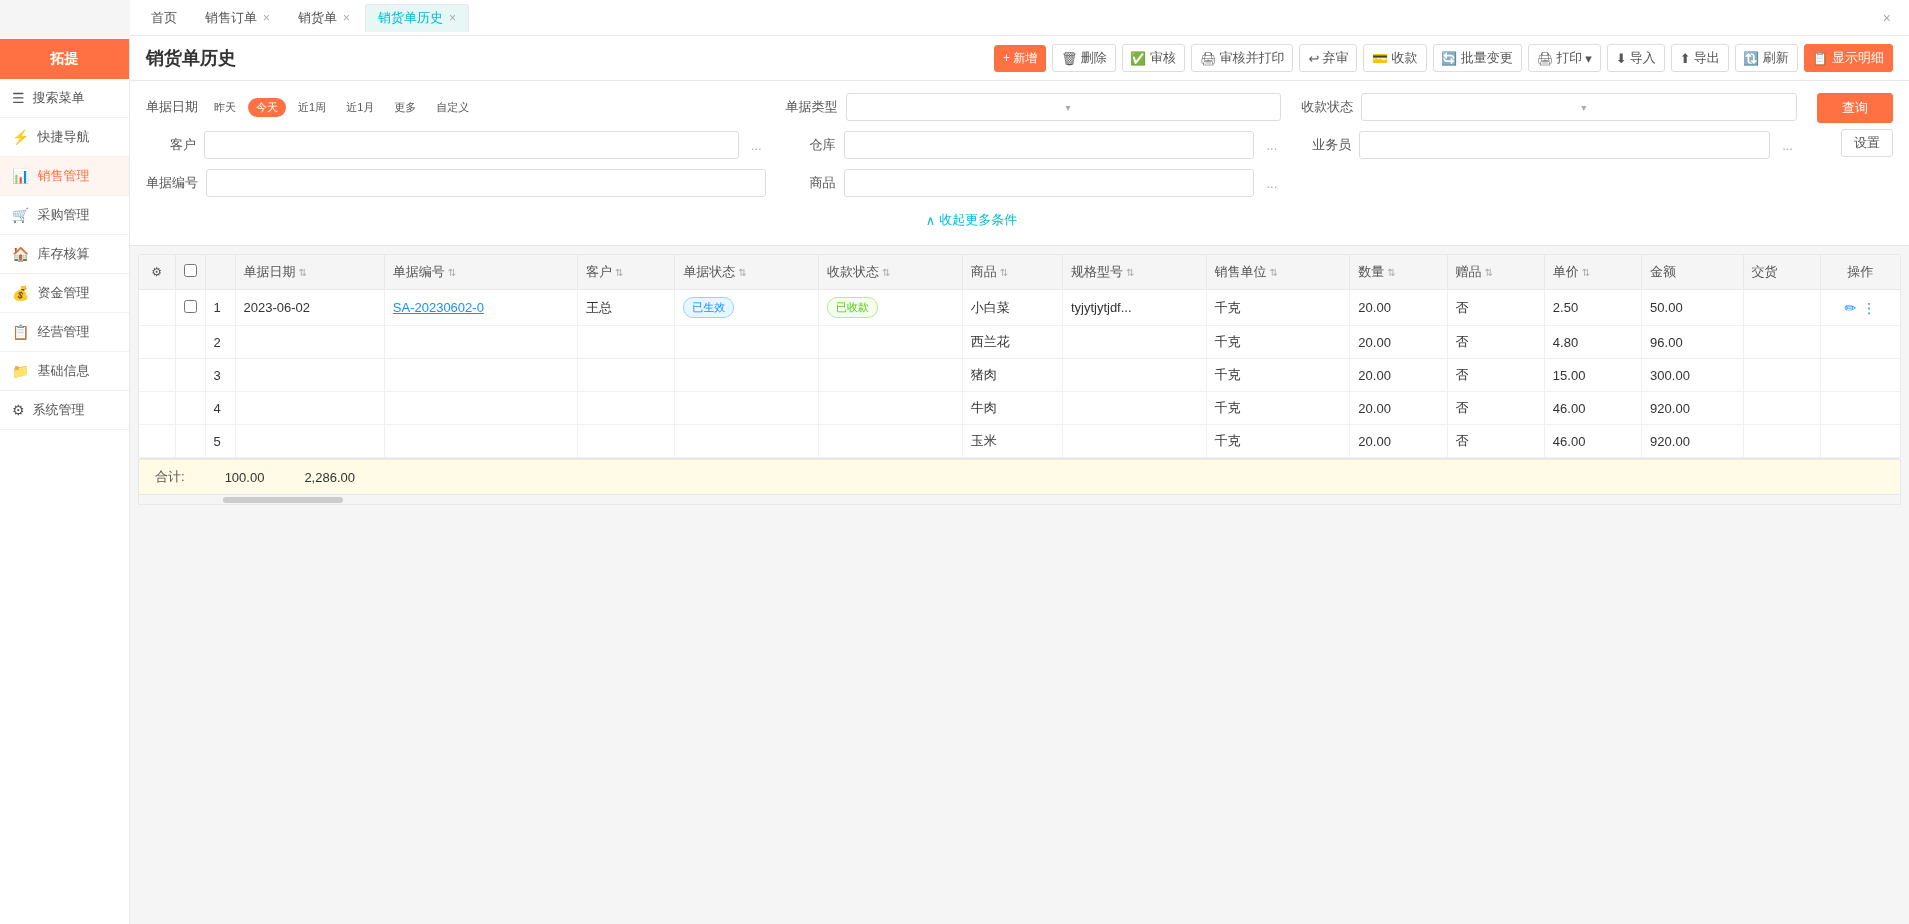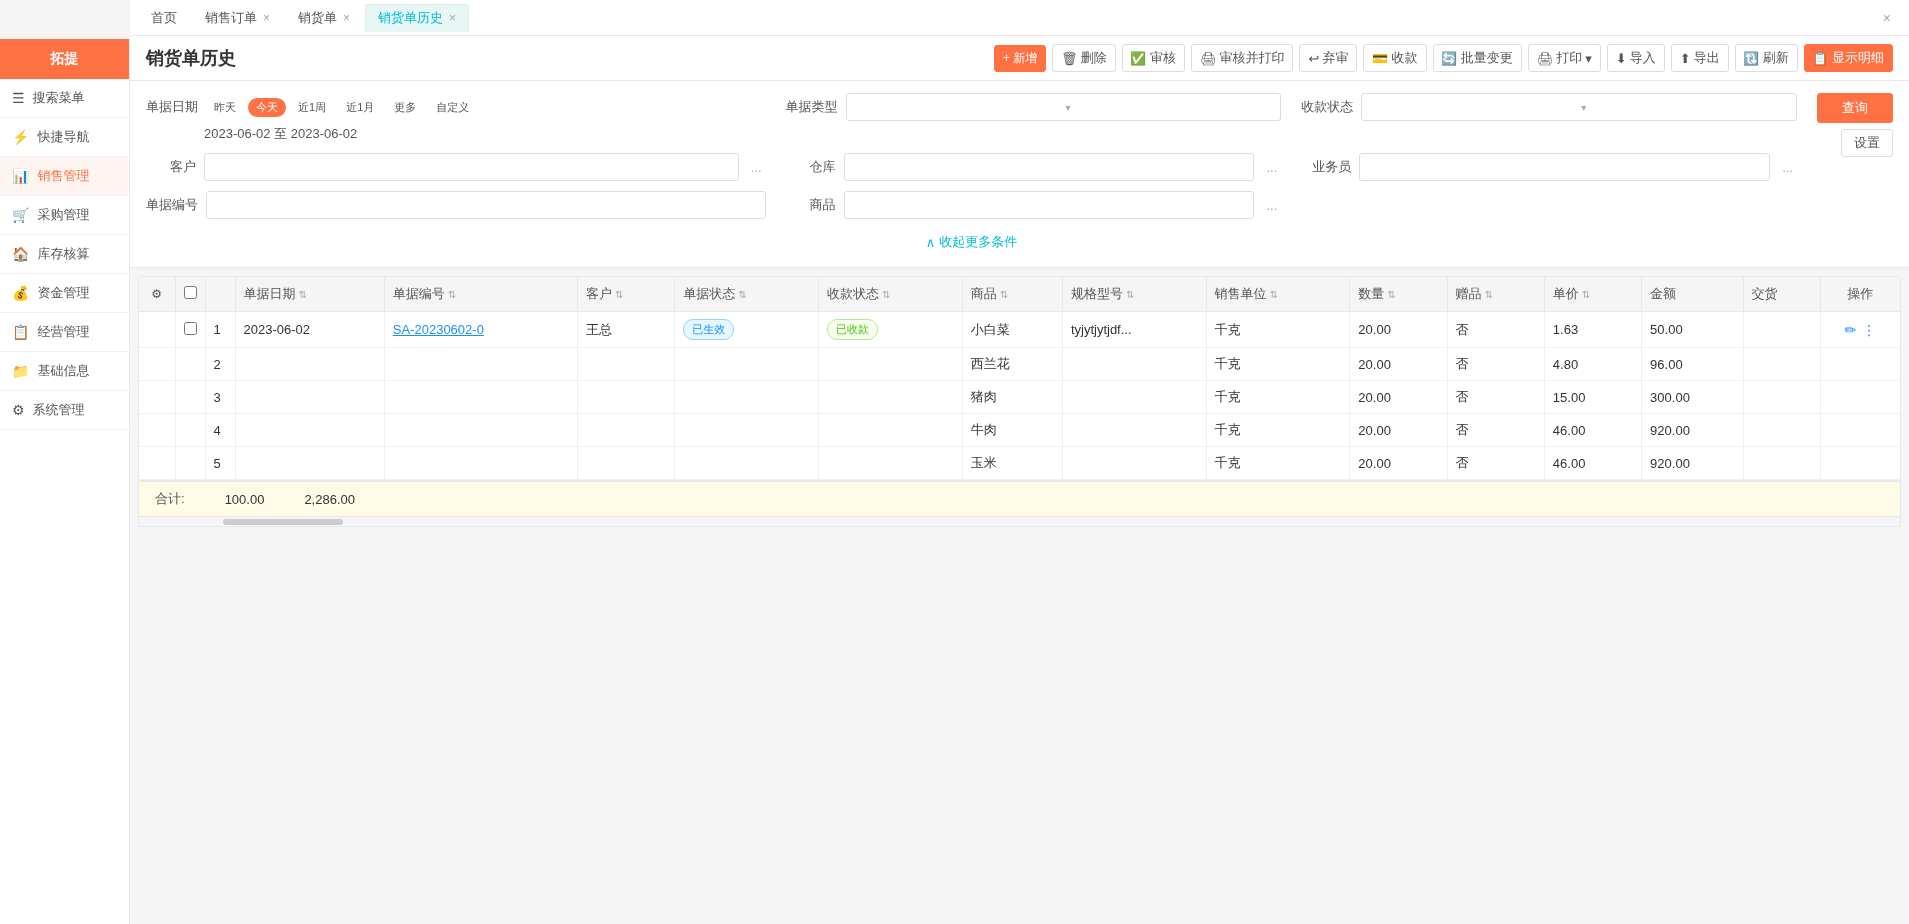--- a/index.html
+++ b/index.html
@@ -538,23 +538,20 @@
               </div>
             </div>
             <div class="filter-item" style="flex: 0.8;">
               <span class="filter-label">收款状态</span>
               <div class="header-dropdown">
                 <span></span>
                 <span class="arrow">▾</span>
               </div>
             </div>
           </div>
-          <div style="margin-left: 58px; font-size: 12px; color: #555; margin-top: -6px; margin-bottom: 10px;">
-            <span>2023-06-02 至 2023-06-02</span>
-          </div>
 
           <div class="filter-row">
             <div class="filter-item">
               <span class="filter-label">客户</span>
               <input class="filter-input" type="text" style="">
               <span class="dots-btn">...</span>
             </div>
             <div class="filter-item" style="flex: 0.8;">
               <span class="filter-label">仓库</span>
               <input class="filter-input" type="text" style="">
@@ -690,21 +687,21 @@
               <span class="status-badge status-active">已生效</span>
             </td>
             <td>
               <span class="status-badge status-paid">已收款</span>
             </td>
             <td><span>小白菜</span></td>
             <td><span>tyjytjytjdf...</span></td>
             <td><span>千克</span></td>
             <td><span>20.00</span></td>
             <td><span>否</span></td>
-            <td><span>1.63</span></td>
+            <td><span>2.50</span></td>
             <td><span>50.00</span></td>
             <td></td>
             <td>
               <div class="action-icons">
                 <span class="action-icon">✏</span>
                 <span class="action-icon">⋮</span>
               </div>
             </td>
           </tr>
 

